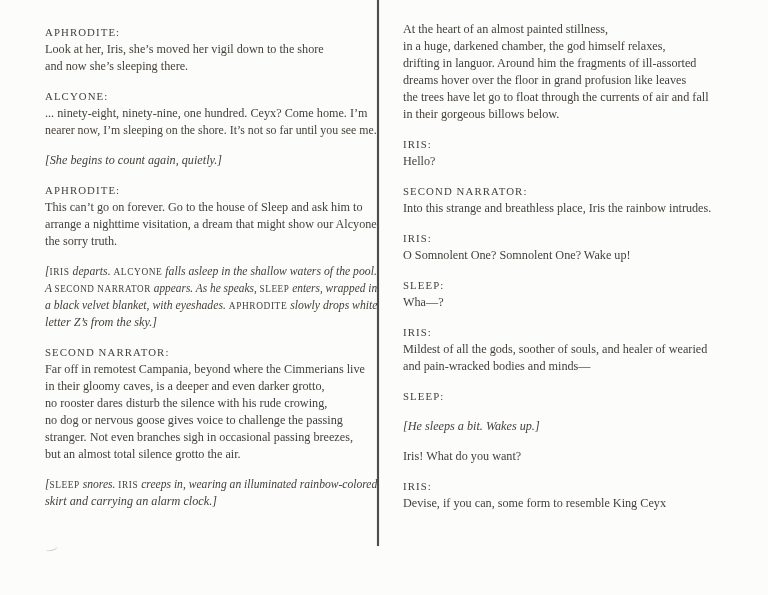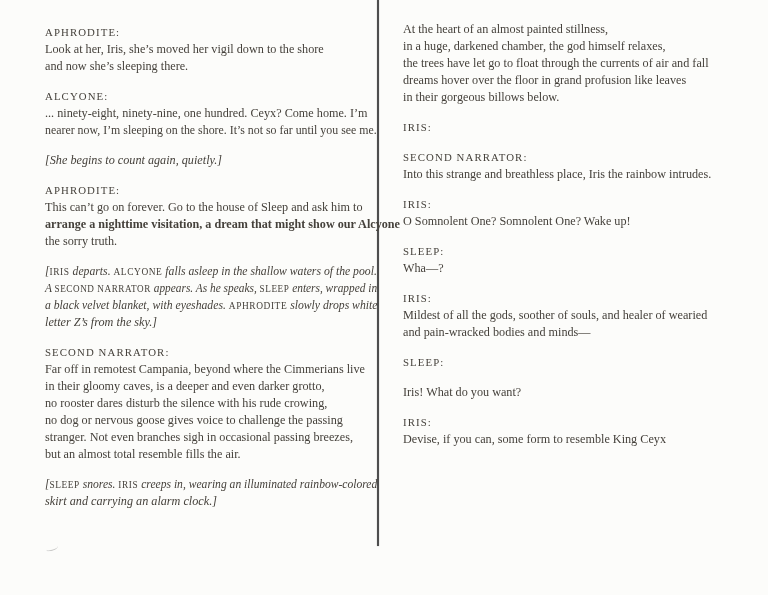--- a/index.html
+++ b/index.html
@@ -79,53 +79,55 @@
         <div class="speaker">ALCYONE:</div>
         <div class="line">... ninety-eight, ninety-nine, one hundred. Ceyx? Come home. I’m</div>
         <div class="line" style="transform: scaleX(0.973607);">nearer now, I’m sleeping on the shore. It’s not so far until you see me.</div>
       </div>
       <div class="block stage">
         <div class="line">[She begins to count again, quietly.]</div>
       </div>
       <div class="block speech">
         <div class="speaker">APHRODITE:</div>
         <div class="line">This can’t go on forever. Go to the house of Sleep and ask him to</div>
-        <div class="line" style="transform: scaleX(0.996997); font-weight: bold;">arrange a nighttime visitation, a dream that might show our Alcyone</div>
+        <div class="line" style="transform: scaleX(0.996997);">arrange a nighttime visitation, a dream that might show our Alcyone</div>
         <div class="line">the sorry truth.</div>
       </div>
       <div class="block stage">
         <div class="line" style="transform: scaleX(0.959538);">[<span class="sc">IRIS</span> departs. <span class="sc">ALCYONE</span> falls asleep in the shallow waters of the pool.</div>
         <div class="line" style="transform: scaleX(0.932584);">A <span class="sc">SECOND NARRATOR</span> appears. As he speaks, <span class="sc">SLEEP</span> enters, wrapped in</div>
         <div class="line" style="transform: scaleX(0.959538);">a black velvet blanket, with eyeshades. <span class="sc">APHRODITE</span> slowly drops white</div>
         <div class="line">letter Z’s from the sky.]</div>
       </div>
       <div class="block speech">
         <div class="speaker">SECOND NARRATOR:</div>
         <div class="line">Far off in remotest Campania, beyond where the Cimmerians live</div>
         <div class="line">in their gloomy caves, is a deeper and even darker grotto,</div>
         <div class="line">no rooster dares disturb the silence with his rude crowing,</div>
         <div class="line">no dog or nervous goose gives voice to challenge the passing</div>
         <div class="line">stranger. Not even branches sigh in occasional passing breezes,</div>
-        <div class="line">but an almost total resemble fills the air.</div>
+        <div class="line">but an almost total silence grotto the air.</div>
       </div>
       <div class="block stage">
         <div class="line" style="transform: scaleX(0.951289);">[<span class="sc">SLEEP</span> snores. <span class="sc">IRIS</span> creeps in, wearing an illuminated rainbow-colored</div>
         <div class="line">skirt and carrying an alarm clock.]</div>
       </div>
     </div>
   <div class="column col-right" id="col-right">
       <div class="block continuation">
         <div class="line">At the heart of an almost painted stillness,</div>
         <div class="line">in a huge, darkened chamber, the god himself relaxes,</div>
+        <div class="line">drifting in languor. Around him the fragments of ill-assorted</div>
+        <div class="line">dreams hover over the floor in grand profusion like leaves</div>
         <div class="line">the trees have let go to float through the currents of air and fall</div>
-        <div class="line">dreams hover over the floor in grand profusion like leaves</div>
         <div class="line">in their gorgeous billows below.</div>
       </div>
       <div class="block speech">
         <div class="speaker">IRIS:</div>
+        <div class="line">Hello?</div>
       </div>
       <div class="block speech">
         <div class="speaker">SECOND NARRATOR:</div>
         <div class="line">Into this strange and breathless place, Iris the rainbow intrudes.</div>
       </div>
       <div class="block speech">
         <div class="speaker">IRIS:</div>
         <div class="line">O Somnolent One? Somnolent One? Wake up!</div>
       </div>
       <div class="block speech">
@@ -133,20 +135,23 @@
         <div class="line">Wha—?</div>
       </div>
       <div class="block speech">
         <div class="speaker">IRIS:</div>
         <div class="line">Mildest of all the gods, soother of souls, and healer of wearied</div>
         <div class="line">and pain-wracked bodies and minds—</div>
       </div>
       <div class="block speech">
         <div class="speaker">SLEEP:</div>
       </div>
+      <div class="block stage">
+        <div class="line">[He sleeps a bit. Wakes up.]</div>
+      </div>
       <div class="block continuation">
         <div class="line">Iris! What do you want?</div>
       </div>
       <div class="block speech">
         <div class="speaker">IRIS:</div>
         <div class="line">Devise, if you can, some form to resemble King Ceyx</div>
       </div>
     </div>
   <div class="pen-mark"></div>
 </div>

